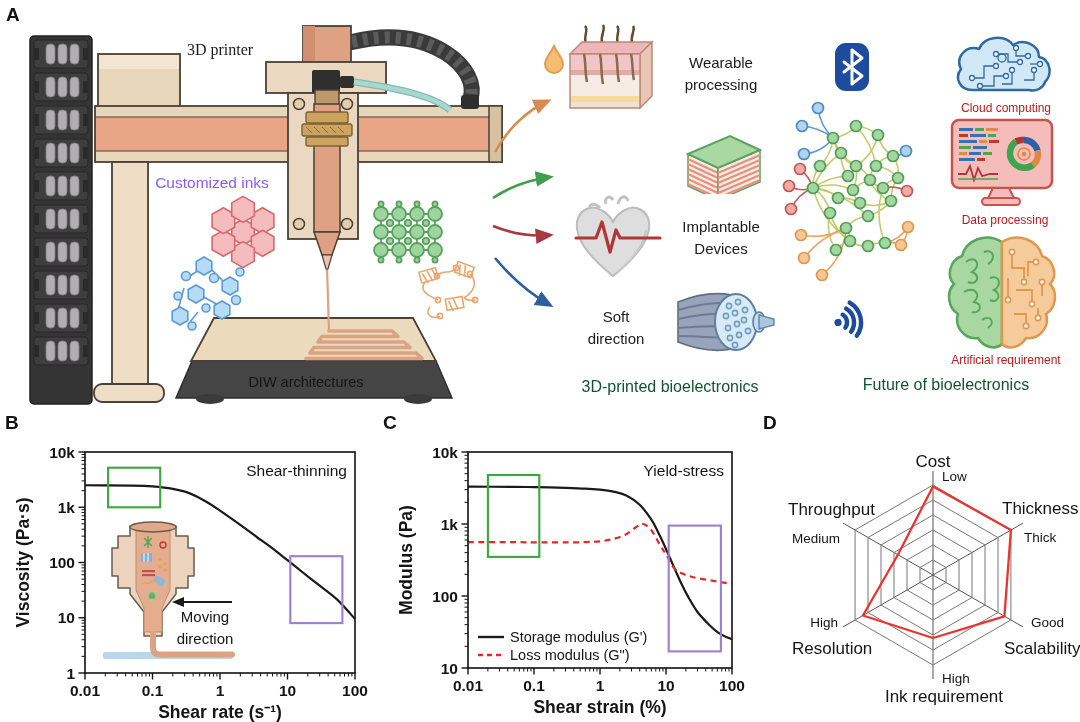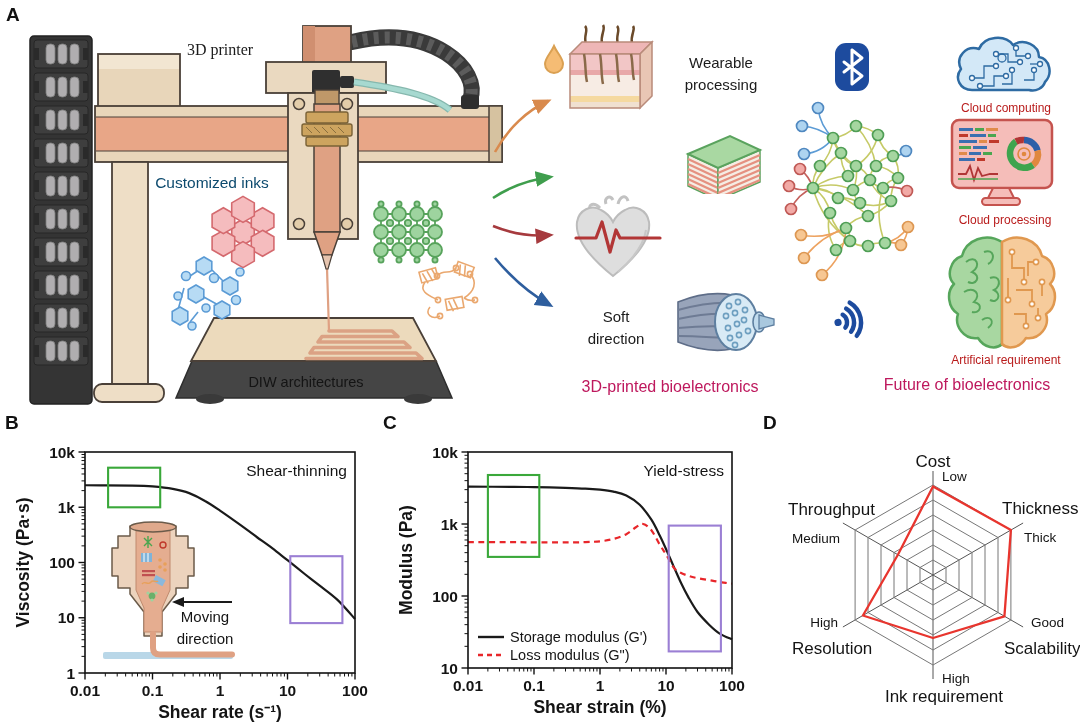--- a/index.html
+++ b/index.html
@@ -3,23 +3,23 @@
 <meta charset="utf-8">
 <style>
   html,body{margin:0;padding:0;background:#fff;}
   .canvas{position:relative;width:1080px;height:722px;background:#fff;overflow:hidden;
           font-family:"Liberation Sans",sans-serif;color:#1b1b1b;}
   .abs{position:absolute;}
   .panel-letter{font-size:19px;font-weight:700;color:#111;}
   .t{white-space:nowrap;}
   .ctr{transform:translate(-50%,-50%);text-align:center;}
   .title16{font-size:16px;color:#1b1b1b;font-family:Liberation Serif, serif;}
-  .title15{font-size:15.5px;color:#0c4a6e;}
+  .title15{font-size:15.5px;color:#8b5cf6;}
   .app{font-size:15px;line-height:22px;color:#1b1b1b;}
-  .cap{font-size:16px;color:#be185d;}
+  .cap{font-size:16px;color:#14532d;}
   .futlbl{font-size:12px;color:#b91c1c;}
   svg{display:block;}
   svg text{font-family:"Liberation Sans",sans-serif;fill:#141414;}
 </style>
 </head>
 <body>
 
 <div class="canvas">
 
   <div class="abs panel-letter" style="left:6px;top:4px;">A</div>
@@ -341,20 +341,24 @@
         <circle cx="65" cy="49" r="2.6"></circle>
         <circle cx="61" cy="59" r="2.6"></circle>
     </g>
     <ellipse cx="85" cy="36" rx="6" ry="10" fill="#c2dcee" stroke="#5e7fa0" stroke-width="1.6"></ellipse>
     <polygon points="85,29 100,33 100,39 85,43" fill="#a9c8de" stroke="#5e7fa0" stroke-width="1.3"></polygon>
   </svg>
 
   <div class="abs app ctr" style="left:721px;top:74px;">
     <div>Wearable</div>
       <div>processing</div>
+  </div>
+  <div class="abs app ctr" style="left:721px;top:238px;">
+    <div>Implantable</div>
+      <div>Devices</div>
   </div>
   <div class="abs app ctr" style="left:616px;top:328px;">
     <div>Soft</div>
       <div>direction</div>
   </div>
   <div class="abs t cap ctr" style="left:670px;top:387px;">3D-printed bioelectronics</div>
 
   <svg class="abs" style="left:834px;top:42px;" width="36" height="50" viewBox="0 0 36 50">
     <rect x="1" y="1" width="34" height="48" rx="11" fill="#1d4b9e"></rect>
     <path d="M18,8 V42 L28,34 L10,20 M10,30 L28,16 L18,8" fill="none" stroke="#fff" stroke-width="3" stroke-linejoin="round" stroke-linecap="round"></path>
@@ -551,23 +555,23 @@
         <circle cx="90" cy="32" r="2.6"></circle>
       <circle cx="86" cy="74" r="2.6"></circle>
         <circle cx="96" cy="52" r="2.6"></circle>
         <circle cx="80" cy="96" r="2.6"></circle>
       <circle cx="92" cy="88" r="2.6"></circle>
         <circle cx="62" cy="70" r="2.6"></circle>
     </g>
   </svg>
 
   <div class="abs t futlbl ctr" style="left:1006px;top:108px;">Cloud computing</div>
-  <div class="abs t futlbl ctr" style="left:1005px;top:220px;">Cloud processing</div>
+  <div class="abs t futlbl ctr" style="left:1005px;top:220px;">Data processing</div>
   <div class="abs t futlbl ctr" style="left:1006px;top:360px;">Artificial requirement</div>
-  <div class="abs t cap ctr" style="left:946px;top:385px;margin-left:21px;">Future of bioelectronics</div>
+  <div class="abs t cap ctr" style="left:946px;top:385px;">Future of bioelectronics</div>
 
   <div class="abs panel-letter" style="left:5px;top:412px;">B</div>
   <svg class="abs" style="left:0;top:418px;" width="375" height="304" viewBox="0 0 375 304" id="chart-b">
 
     <g>
       <rect x="103" y="234" width="130" height="7" rx="2" fill="#b9d7e8"></rect>
       <g transform="translate(100,102)">
         <polygon points="30,6 76,6 76,16 88,16 88,28 94,28 94,56 88,56 88,68 76,68 76,74 62,92 62,116 44,116 44,92 30,74 30,68 18,68 18,56 12,56 12,28 18,28 18,16 30,16" fill="#ecd3bd" stroke="#6b5b4a" stroke-width="1.5" stroke-linejoin="round"></polygon>
         <polygon points="36,10 70,10 70,70 62,88 62,112 44,112 44,88 36,70" fill="#e5ad90" stroke="#c08a6e" stroke-width="1"></polygon>
         <ellipse cx="53" cy="7" rx="23" ry="5" fill="#dfa98c" stroke="#6b5b4a" stroke-width="1.4"></ellipse>

